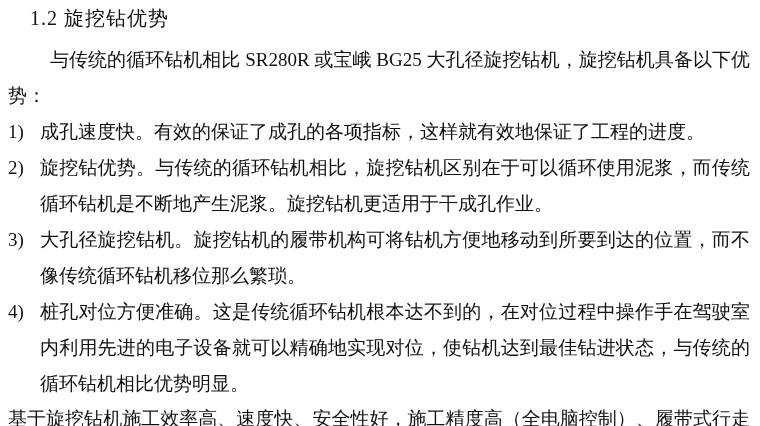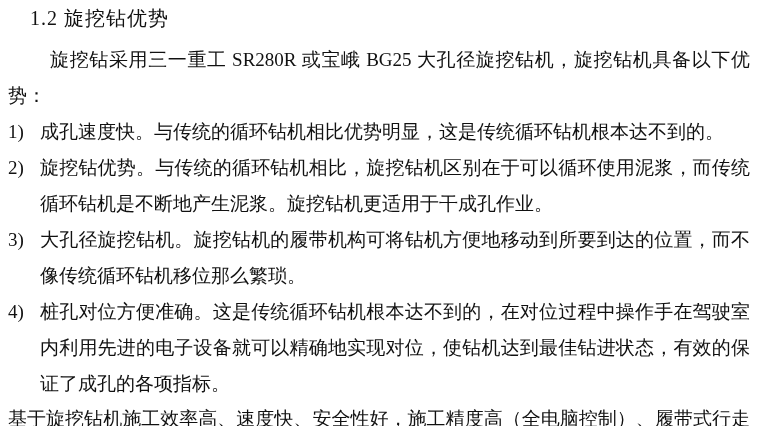--- a/index.html
+++ b/index.html
@@ -51,41 +51,41 @@
     line-height: 33px;
   }
 </style>
 </head>
 <body>
 
 <div class="page">
 
   <h2 class="heading">1.2 旋挖钻优势</h2>
 
-  <p class="intro">旋挖钻采用三一重工 SR280R 或宝峨 BG25 大孔径旋挖钻机，旋挖钻机具备以下优势：</p>
+  <p class="intro">与传统的循环钻机相比 SR280R 或宝峨 BG25 大孔径旋挖钻机，旋挖钻机具备以下优势：</p>
 
   <div class="doc-list">
 
     <div class="list-item">
       <span class="num">1)</span>
-      <span class="item-text">成孔速度快。与传统的循环钻机相比优势明显，这是传统循环钻机根本达不到的。</span>
+      <span class="item-text">成孔速度快。有效的保证了成孔的各项指标，这样就有效地保证了工程的进度。</span>
     </div>
 
     <div class="list-item">
       <span class="num">2)</span>
       <span class="item-text">旋挖钻优势。与传统的循环钻机相比，旋挖钻机区别在于可以循环使用泥浆，而传统循环钻机是不断地产生泥浆。旋挖钻机更适用于干成孔作业。</span>
     </div>
 
     <div class="list-item">
       <span class="num">3)</span>
       <span class="item-text">大孔径旋挖钻机。旋挖钻机的履带机构可将钻机方便地移动到所要到达的位置，而不像传统循环钻机移位那么繁琐。</span>
     </div>
 
     <div class="list-item">
       <span class="num">4)</span>
-      <span class="item-text">桩孔对位方便准确。这是传统循环钻机根本达不到的，在对位过程中操作手在驾驶室内利用先进的电子设备就可以精确地实现对位，使钻机达到最佳钻进状态，有效的保证了成孔的各项指标。</span>
+      <span class="item-text">桩孔对位方便准确。这是传统循环钻机根本达不到的，在对位过程中操作手在驾驶室内利用先进的电子设备就可以精确地实现对位，使钻机达到最佳钻进状态，与传统的循环钻机相比优势明显。</span>
     </div>
 
   </div>
 
   <p class="closing">基于旋挖钻机施工效率高、速度快、安全性好，施工精度高（全电脑控制）、履带式行走移位方便的特点。</p>
 
 </div>
 
 </body></html>

